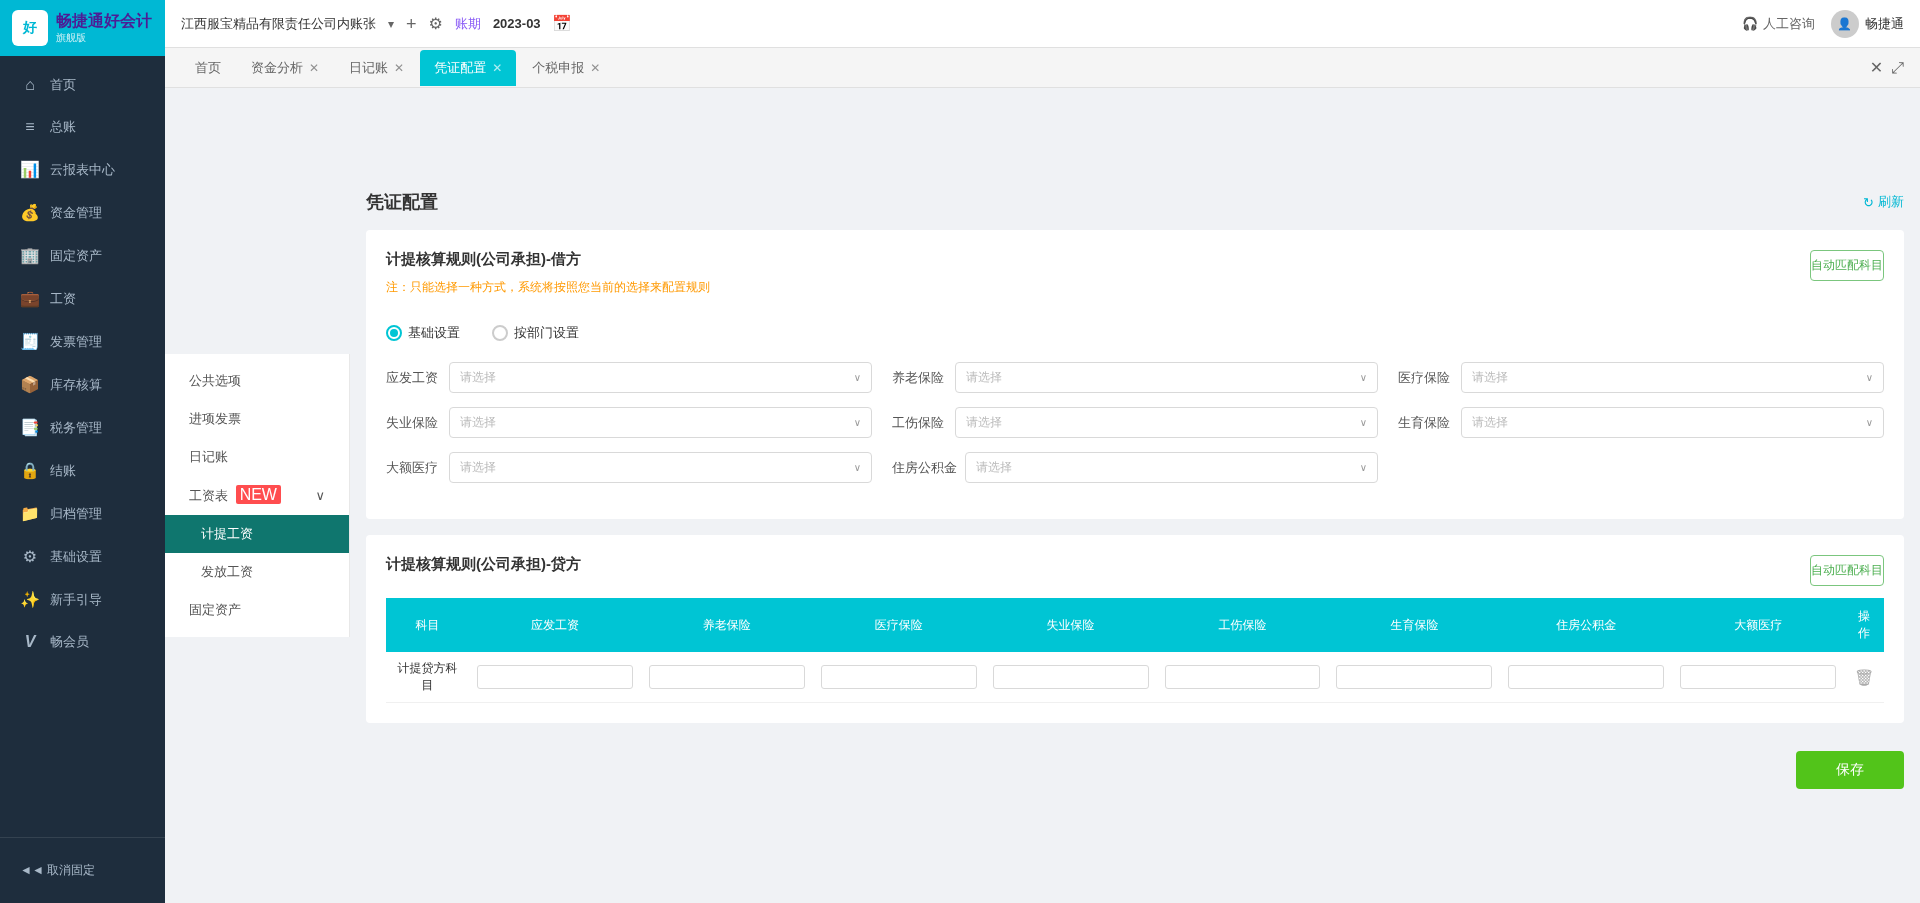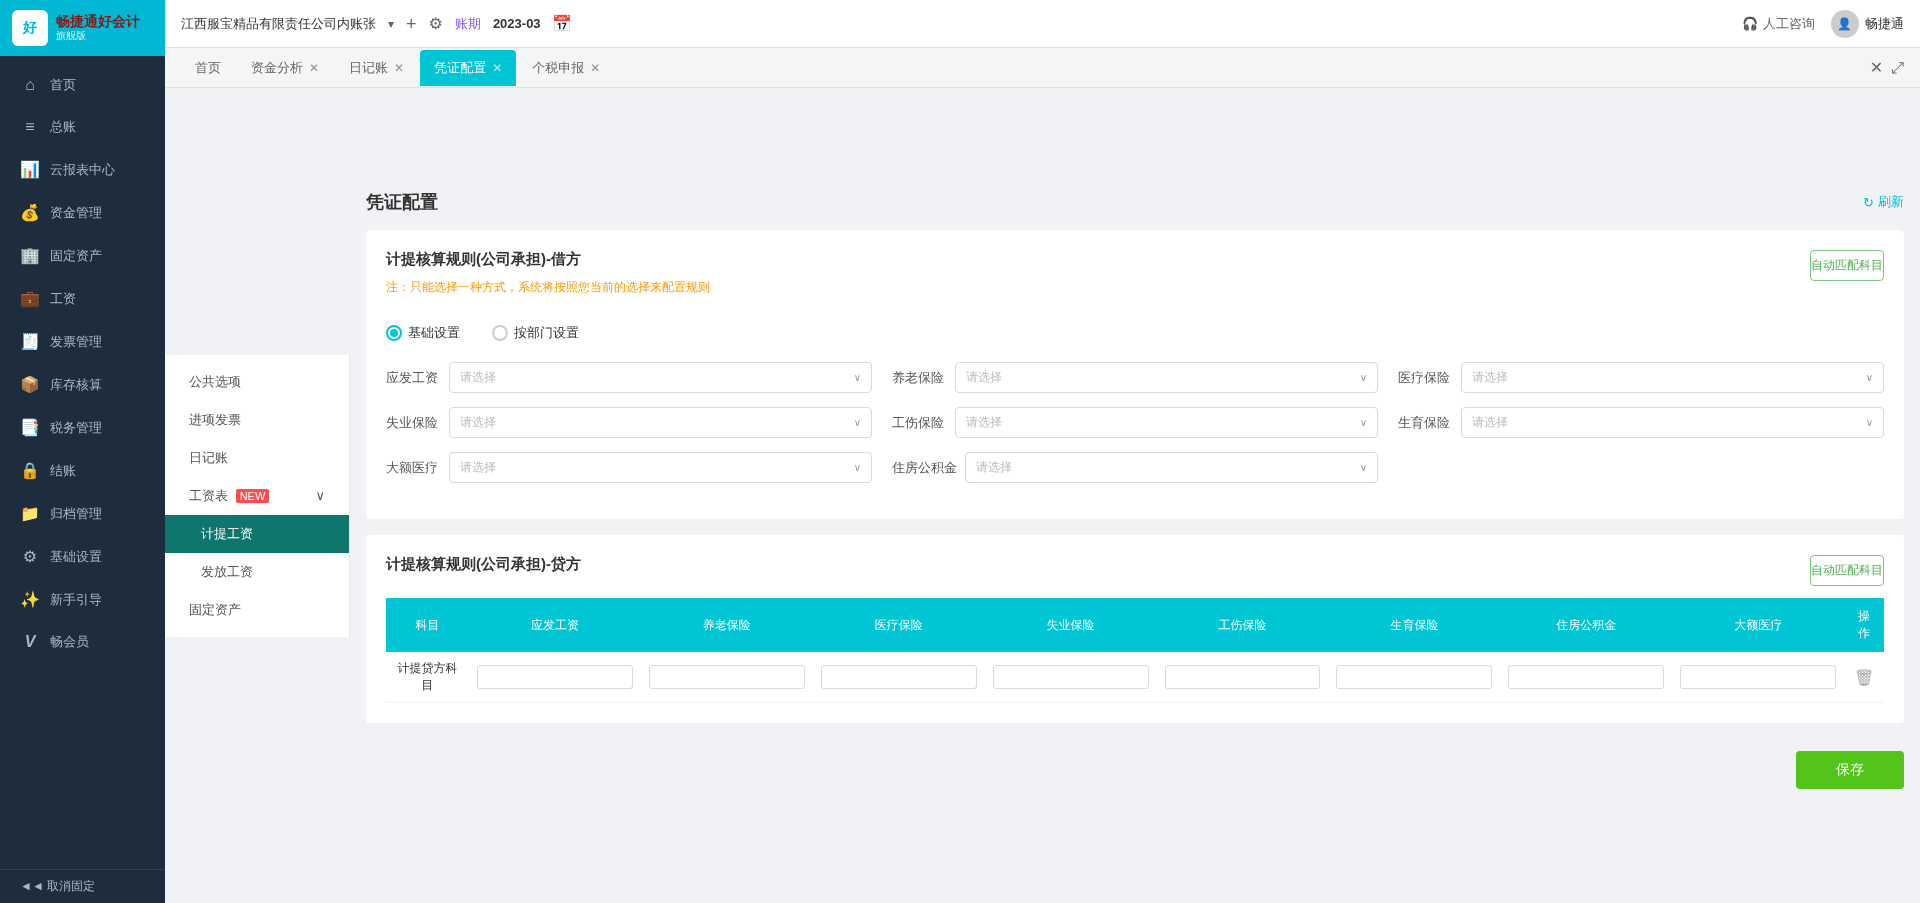--- a/index.html
+++ b/index.html
@@ -21,33 +21,33 @@
       align-items: center;
       gap: 8px;
     }
     .logo-icon {
       width: 36px; height: 36px;
       background: white;
       border-radius: 6px;
       display: flex; align-items: center; justify-content: center;
       font-size: 14px; font-weight: bold; color: #00b8d4;
     }
-    .logo-text { color: #7f1d1d; font-size: 14px; font-weight: bold; line-height: 1.2; }
+    .logo-text { color: #4c1d95; font-size: 16px; font-weight: bold; line-height: 1.2; }
     .logo-sub { color: rgba(255,255,255,0.8); font-size: 10px; }
     .sidebar-nav { flex: 1; overflow-y: auto; padding: 8px 0; }
     .sidebar-item {
       display: flex; align-items: center; gap: 10px;
       padding: 12px 20px;
       color: #a8b8c8;
       cursor: pointer;
       font-size: 13px;
     }
     .sidebar-item .icon { font-size: 16px; width: 20px; text-align: center; }
     .sidebar-footer {
-      padding: 8px 20px;
+      padding: 24px 20px;
       color: #a8b8c8;
       cursor: pointer;
       display: flex; align-items: center; gap: 8px;
       border-top: 1px solid rgba(255,255,255,0.1);
       font-size: 12px;
     }
 
     
     .main-area { flex: 1; display: flex; flex-direction: column; overflow: hidden; }
 
@@ -114,21 +114,21 @@
     }
     .menu-item {
       padding: 10px 24px;
       cursor: pointer;
       color: #555;
       font-size: 13px;
     }
     .menu-item.active { background: #0f766e; color: white; }
     .menu-item.sub { padding-left: 36px; }
     .menu-group { padding: 10px 24px; display: flex; align-items: center; justify-content: space-between; cursor: pointer; color: #555; font-size: 13px; }
-    .new-badge { background: #ff4d4f; color: white; font-size: 11px; padding: 1px 4px; border-radius: 2px; }
+    .new-badge { background: #ff4d4f; color: white; font-size: 16px; padding: 1px 4px; border-radius: 2px; }
 
     
     .page-content {
       flex: 1;
       overflow-y: auto;
       padding: 16px;
       position: relative;
     }
     .page-header {
       display: flex; align-items: center; justify-content: space-between;

